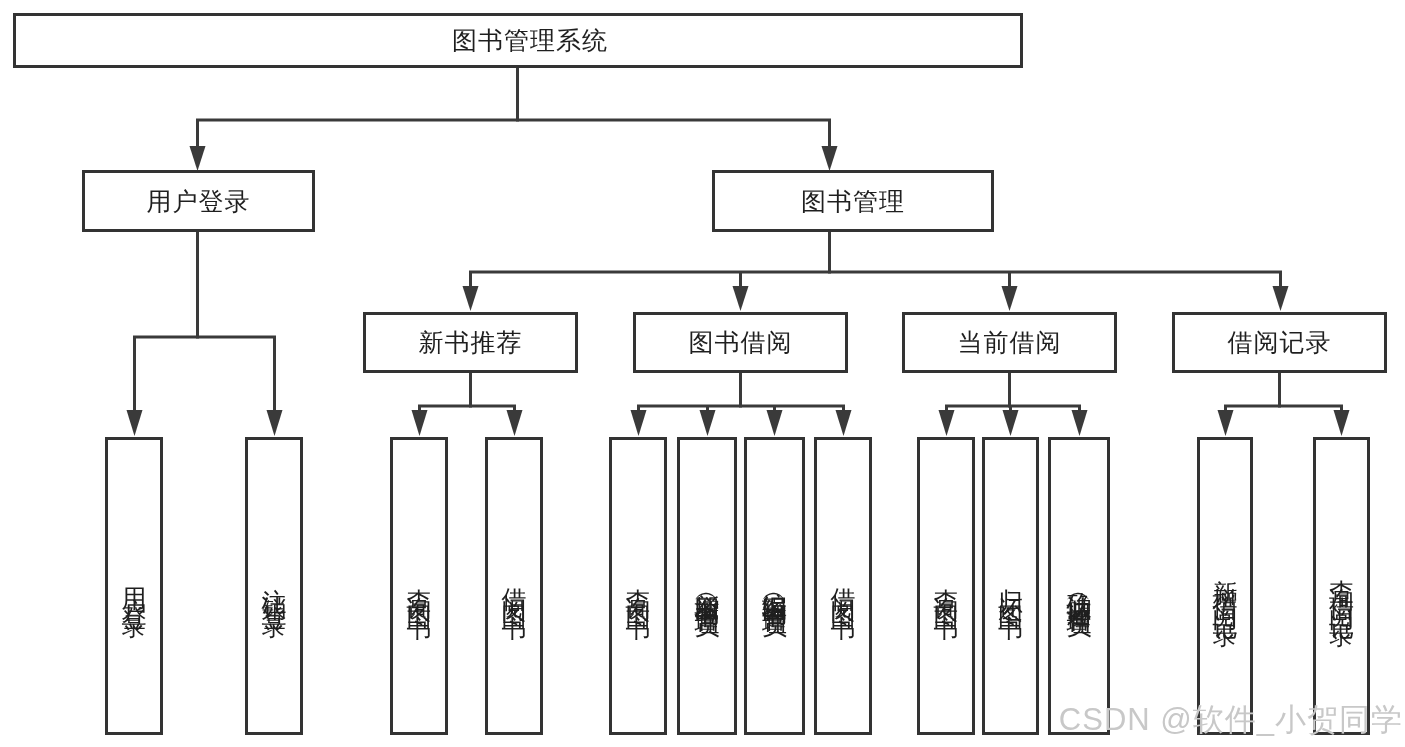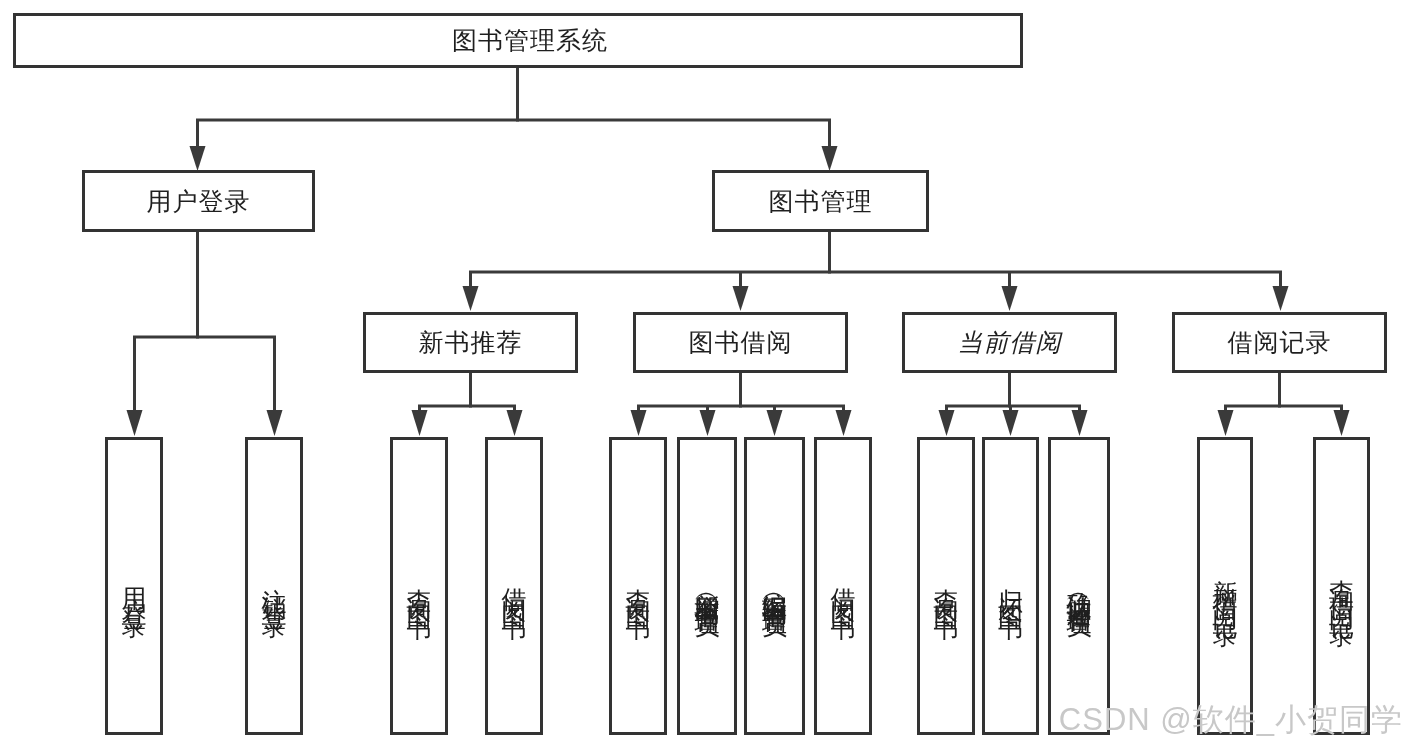--- a/index.html
+++ b/index.html
@@ -147,31 +147,31 @@
     </g>
   </svg>
 
   <div class="node" style="left:13px; top:13px; width:1010px; height:55px;padding-left:24px;">
     <span>图书管理系统</span>
   </div>
 
   <div class="node" style="left:82px; top:170px; width:233px; height:62px;">
     <span>用户登录</span>
   </div>
-  <div class="node" style="left:712px; top:170px; width:217px; height:62px;">
+  <div class="node" style="left:712px; top:170px; width:282px; height:62px;">
     <span>图书管理</span>
   </div>
 
   <div class="node" style="left:363px; top:312px; width:215px; height:61px;">
     <span>新书推荐</span>
   </div>
   <div class="node" style="left:633px; top:312px; width:215px; height:61px;font-family:Liberation Serif, serif;">
     <span>图书借阅</span>
   </div>
-  <div class="node" style="left:902px; top:312px; width:215px; height:61px;font-style:italic;">
+  <div class="node" style="left:902px; top:312px; width:215px; height:61px;">
     <span>当前借阅</span>
   </div>
   <div class="node" style="left:1172px; top:312px; width:215px; height:61px;">
     <span>借阅记录</span>
   </div>
 
   <div class="leaf" style="left:105px; width:58px;">
     <span class="vtext">用户登录</span>
   </div>
   <div class="leaf" style="left:245px; width:58px;">

